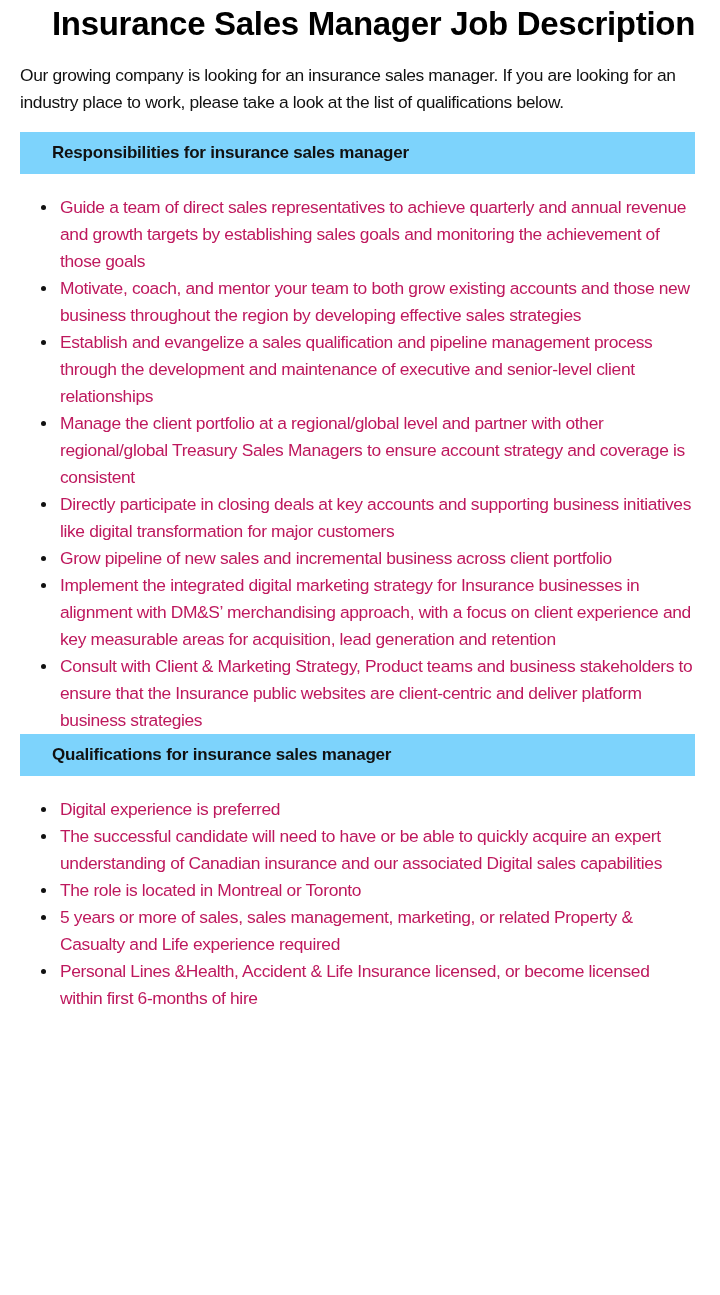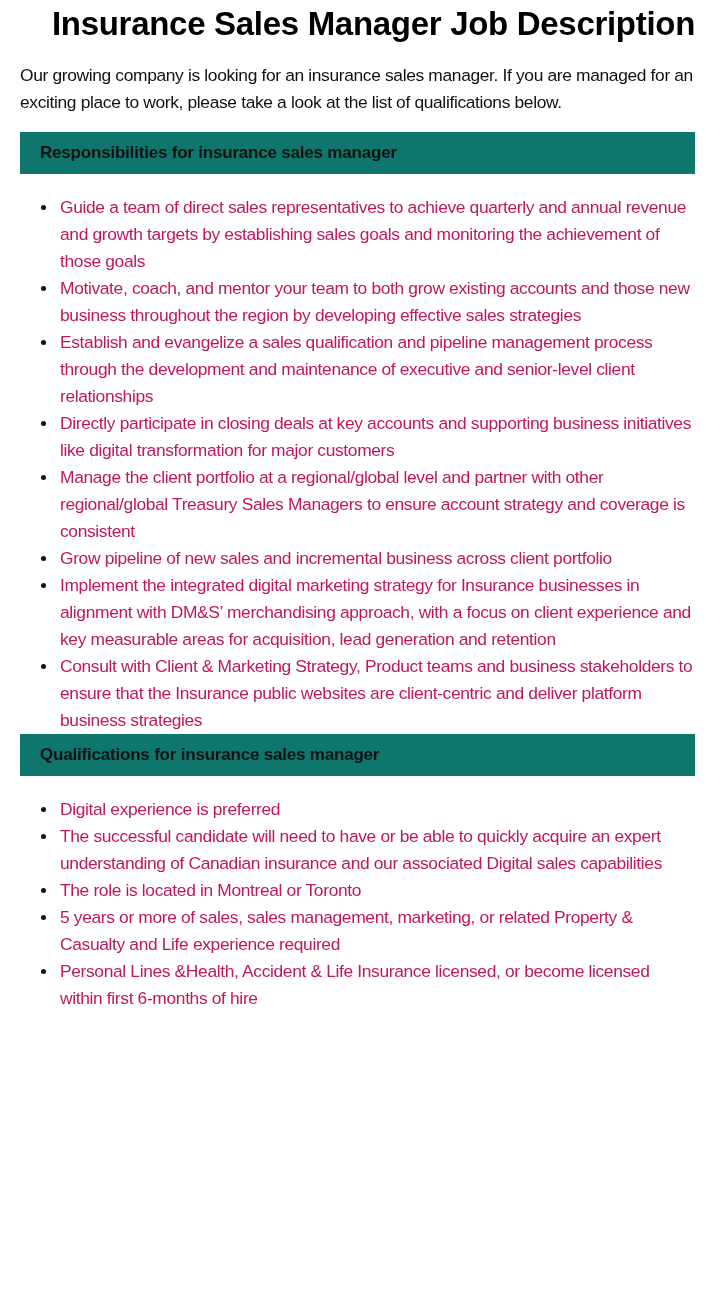--- a/index.html
+++ b/index.html
@@ -31,22 +31,22 @@
     .intro {
       margin: 14px 0 0 0;
       font-size: 17.4px;
       line-height: 27px;
       letter-spacing: -0.35px;
       color: #111111;
     }
     .section-header {
       margin-top: 16px;
       height: 42px;
-      background: #0f766e;
-      padding-left: 20px;
+      background: #7dd3fc;
+      padding-left: 32px;
       display: flex;
       align-items: center;
       font-size: 17px;
       font-weight: bold;
       letter-spacing: -0.2px;
       color: #111111;
     }
     .section-header.q {
       margin-top: 0;
     }
@@ -70,29 +70,29 @@
       height: 5px;
       border-radius: 50%;
       background: #111111;
     }
   </style>
 </head>
 <body>
 
 <div class="page">
   <h1>Insurance Sales Manager Job Description</h1>
-  <p class="intro">Our growing company is looking for an insurance sales manager. If you are managed for an exciting place to work, please take a look at the list of qualifications below.</p>
+  <p class="intro">Our growing company is looking for an insurance sales manager. If you are looking for an industry place to work, please take a look at the list of qualifications below.</p>
 
   <div class="section-header">Responsibilities for insurance sales manager</div>
   <ul class="items">
     <li><span class="bullet"></span><span>Guide a team of direct sales representatives to achieve quarterly and annual revenue and growth targets by establishing sales goals and monitoring the achievement of those goals</span></li>
     <li><span class="bullet"></span><span>Motivate, coach, and mentor your team to both grow existing accounts and those new business throughout the region by developing effective sales strategies</span></li>
     <li><span class="bullet"></span><span>Establish and evangelize a sales qualification and pipeline management process through the development and maintenance of executive and senior-level client relationships</span></li>
+    <li><span class="bullet"></span><span>Manage the client portfolio at a regional/global level and partner with other regional/global Treasury Sales Managers to ensure account strategy and coverage is consistent</span></li>
     <li><span class="bullet"></span><span>Directly participate in closing deals at key accounts and supporting business initiatives like digital transformation for major customers</span></li>
-    <li><span class="bullet"></span><span>Manage the client portfolio at a regional/global level and partner with other regional/global Treasury Sales Managers to ensure account strategy and coverage is consistent</span></li>
     <li><span class="bullet"></span><span>Grow pipeline of new sales and incremental business across client portfolio</span></li>
     <li><span class="bullet"></span><span>Implement the integrated digital marketing strategy for Insurance businesses in alignment with DM&amp;S’ merchandising approach, with a focus on client experience and key measurable areas for acquisition, lead generation and retention</span></li>
     <li><span class="bullet"></span><span>Consult with Client &amp; Marketing Strategy, Product teams and business stakeholders to ensure that the Insurance public websites are client-centric and deliver platform business strategies</span></li>
   </ul>
 
   <div class="section-header q">Qualifications for insurance sales manager</div>
   <ul class="items">
     <li><span class="bullet"></span><span>Digital experience is preferred</span></li>
     <li><span class="bullet"></span><span>The successful candidate will need to have or be able to quickly acquire an expert understanding of Canadian insurance and our associated Digital sales capabilities</span></li>
     <li><span class="bullet"></span><span>The role is located in Montreal or Toronto</span></li>

